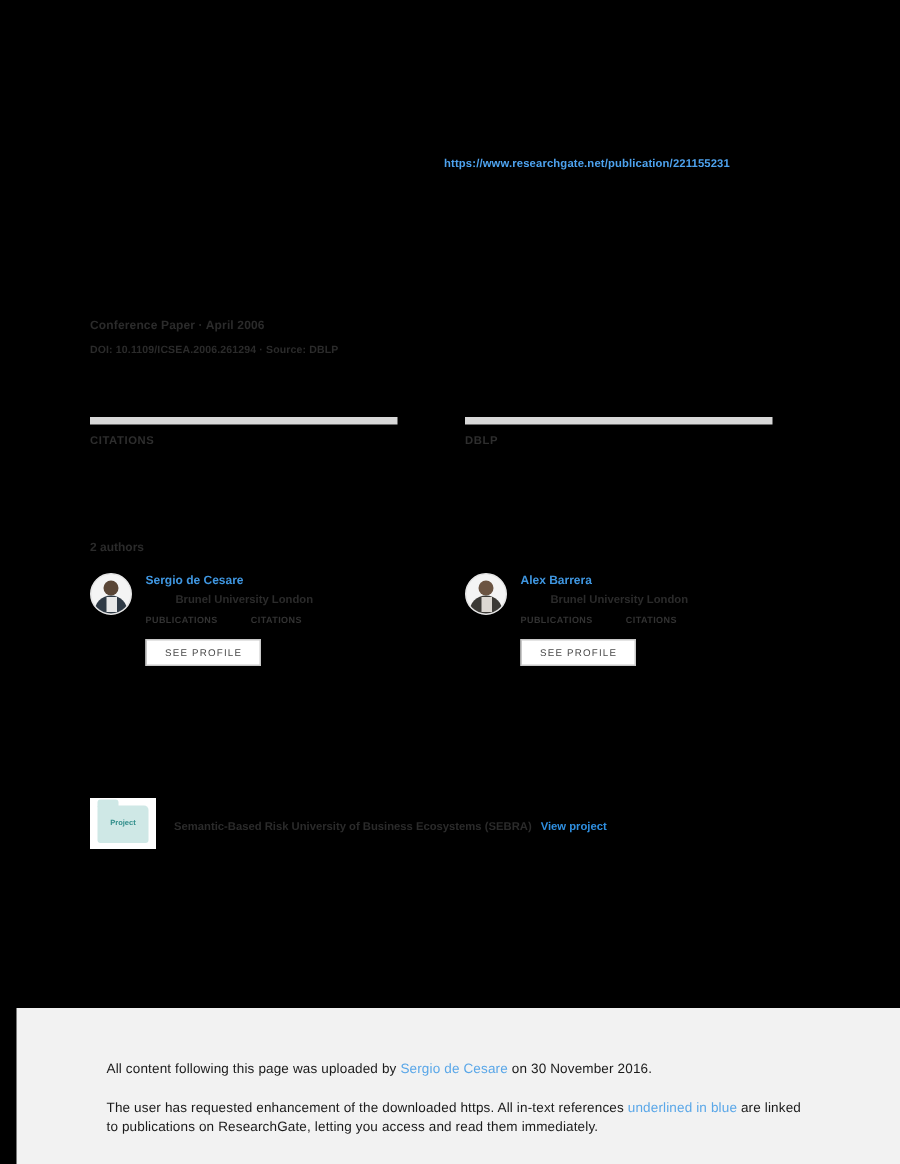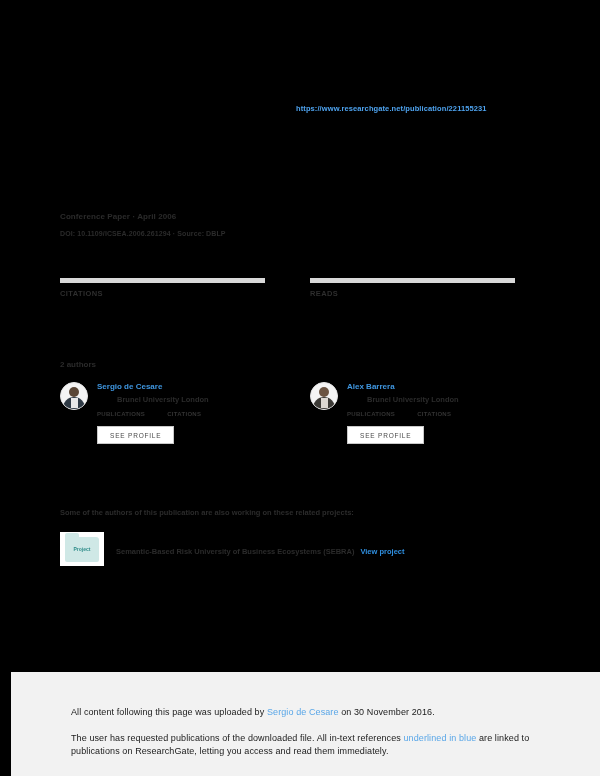--- a/index.html
+++ b/index.html
@@ -326,21 +326,21 @@
   <div class="pub-doi">DOI: 10.1109/ICSEA.2006.261294 · Source: DBLP</div>
 
   <div class="stats">
     <div class="stat-col">
       <div class="stat-rule"></div>
       <div class="stat-label">CITATIONS</div>
       <div class="stat-value"></div>
     </div>
     <div class="stat-col">
       <div class="stat-rule"></div>
-      <div class="stat-label">READS</div>
+      <div class="stat-label">DBLP</div>
       <div class="stat-value"></div>
     </div>
   </div>
 
   <div class="authors-count">2 authors</div>
 
   <div class="authors-grid">
 
     <div class="author-card">
       <div class="avatar">
@@ -383,35 +383,34 @@
             <div class="astat-label">CITATIONS</div>
             <div class="astat-value"></div>
           </div>
         </div>
         <div class="see-profile">SEE PROFILE</div>
       </div>
     </div>
 
   </div>
 
-  <div class="projects-intro">Some of the authors of this publication are also working on these related projects:</div>
 
   <div class="project-row">
     <div class="project-icon">
       <div class="folder">
         <div class="folder-label">Project</div>
       </div>
     </div>
     <div>
       <span class="project-title">Semantic-Based Risk University of Business Ecosystems (SEBRA)</span><span class="project-link">View project</span>
     </div>
   </div>
 
 </div>
 
 <div class="page-light">
   <div class="footer-line l1">
     <span>All content following this page was uploaded by </span><span class="blue">Sergio de Cesare</span><span> on 30 November 2016.</span>
   </div>
   <div class="footer-line l2">
-    <span>The user has requested publications of the downloaded file. All in-text references </span><span class="blue">underlined in blue</span><span> are linked to publications on ResearchGate, letting you access and read them immediately.</span>
+    <span>The user has requested enhancement of the downloaded https. All in-text references </span><span class="blue">underlined in blue</span><span> are linked to publications on ResearchGate, letting you access and read them immediately.</span>
   </div>
 </div>
 
 </body></html>

